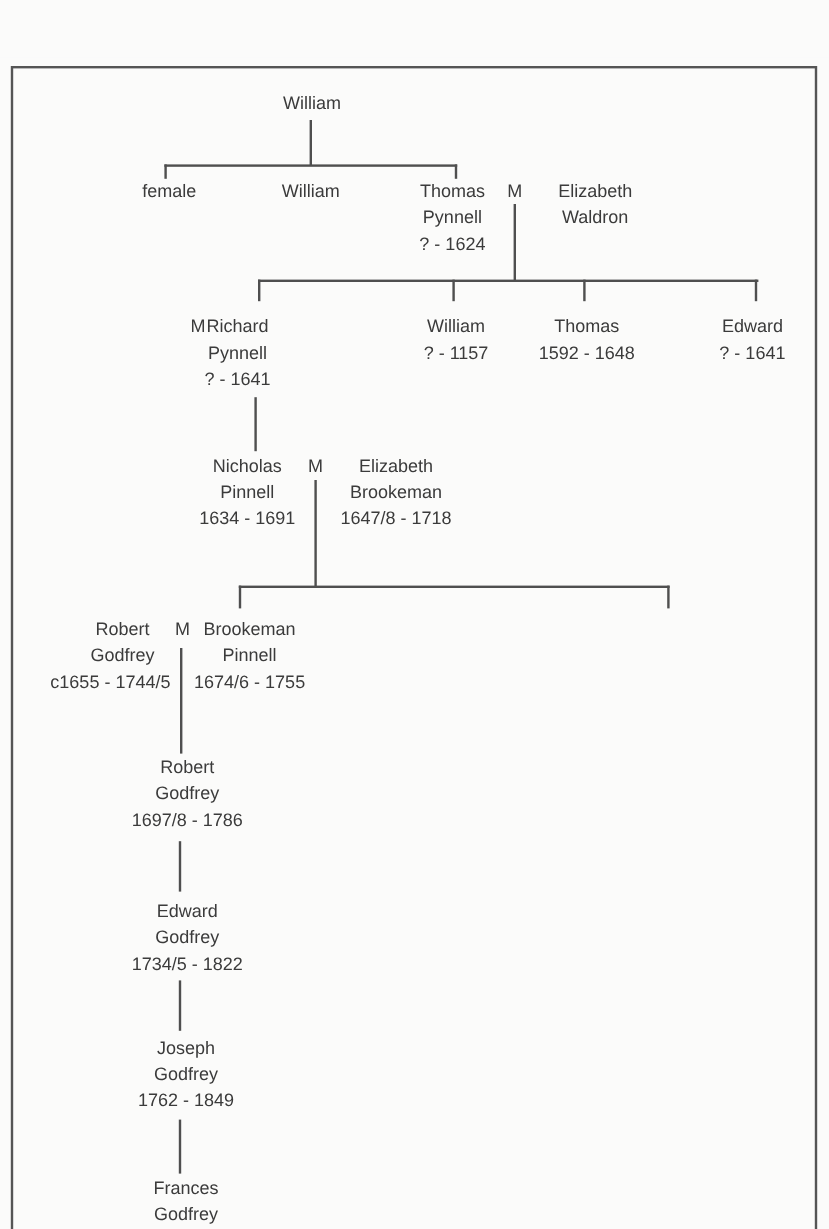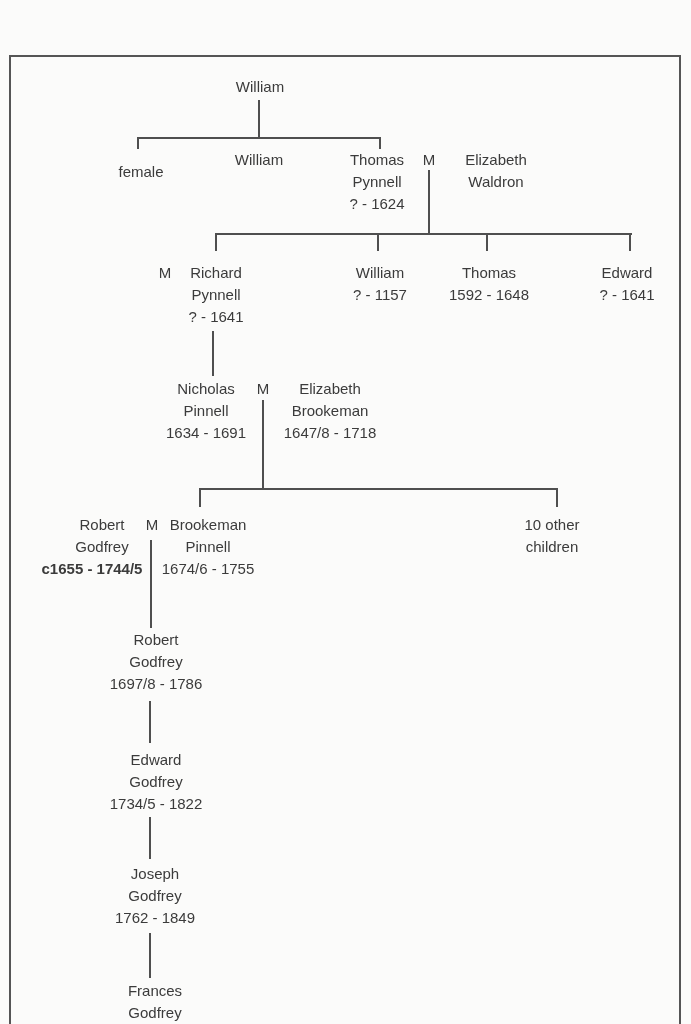--- a/index.html
+++ b/index.html
@@ -34,21 +34,21 @@
   .vline {
     position: absolute;
     width: 2px;
     background: var(--line, #4f4f4f);
   }
   .hline {
     position: absolute;
     height: 2px;
     background: var(--line, #4f4f4f);
   }
-  .shift-left { transform: translateX(-10px); font-weight: bold; }
+  .shift-left { transform: translateX(-10px); }
 </style>
 </head>
 <body>
 
 <div class="page">
   <div class="frame"></div>
 
   <div class="vline" style="left:258px;top:52px;height:38px"></div>
   <div class="hline" style="left:137px;top:89px;width:244px"></div>
   <div class="vline" style="left:137px;top:89px;height:12px"></div>
@@ -66,39 +66,39 @@
   <div class="vline" style="left:556px;top:440px;height:19px"></div>
   <div class="vline" style="left:150px;top:492px;height:88px"></div>
   <div class="vline" style="left:149px;top:653px;height:42px"></div>
   <div class="vline" style="left:149px;top:769px;height:42px"></div>
   <div class="vline" style="left:149px;top:885px;height:45px"></div>
 
   <div class="person" style="left:210px;top:28px;width:100px">
     <div>William</div>
   </div>
 
-  <div class="person" style="left:96px;top:113px;width:90px">
+  <div class="person" style="left:96px;top:101px;width:90px">
     <div>female</div>
   </div>
   <div class="person" style="left:209px;top:101px;width:100px">
     <div>William</div>
   </div>
   <div class="person" style="left:327px;top:101px;width:100px">
     <div>Thomas</div>
     <div>Pynnell</div>
     <div>? - 1624</div>
   </div>
   <div class="person mlabel" style="left:419px;top:101px;width:20px">M</div>
   <div class="person" style="left:441px;top:101px;width:110px">
     <div>Elizabeth</div>
     <div>Waldron</div>
   </div>
 
   <div class="person mlabel" style="left:155px;top:214px;width:20px">M</div>
-  <div class="person" style="left:166px;top:214px;width:100px">
+  <div class="person" style="left:148px;top:214px;width:100px">
     <div>Richard</div>
     <div>Pynnell</div>
     <div>? - 1641</div>
   </div>
   <div class="person" style="left:330px;top:214px;width:100px">
     <div>William</div>
     <div>? - 1157</div>
   </div>
   <div class="person" style="left:429px;top:214px;width:120px">
     <div>Thomas</div>
@@ -125,24 +125,20 @@
     <div>Robert</div>
     <div>Godfrey</div>
     <div class="shift-left">c1655 - 1744/5</div>
   </div>
   <div class="person mlabel" style="left:142px;top:466px;width:20px">M</div>
   <div class="person" style="left:153px;top:466px;width:110px">
     <div>Brookeman</div>
     <div>Pinnell</div>
     <div>1674/6 - 1755</div>
   </div>
-  <div class="person" style="left:507px;top:466px;width:90px">
-    <div>10 other</div>
-    <div>children</div>
-  </div>
 
   <div class="person" style="left:96px;top:581px;width:120px">
     <div>Robert</div>
     <div>Godfrey</div>
     <div>1697/8 - 1786</div>
   </div>
 
   <div class="person" style="left:96px;top:701px;width:120px">
     <div>Edward</div>
     <div>Godfrey</div>

